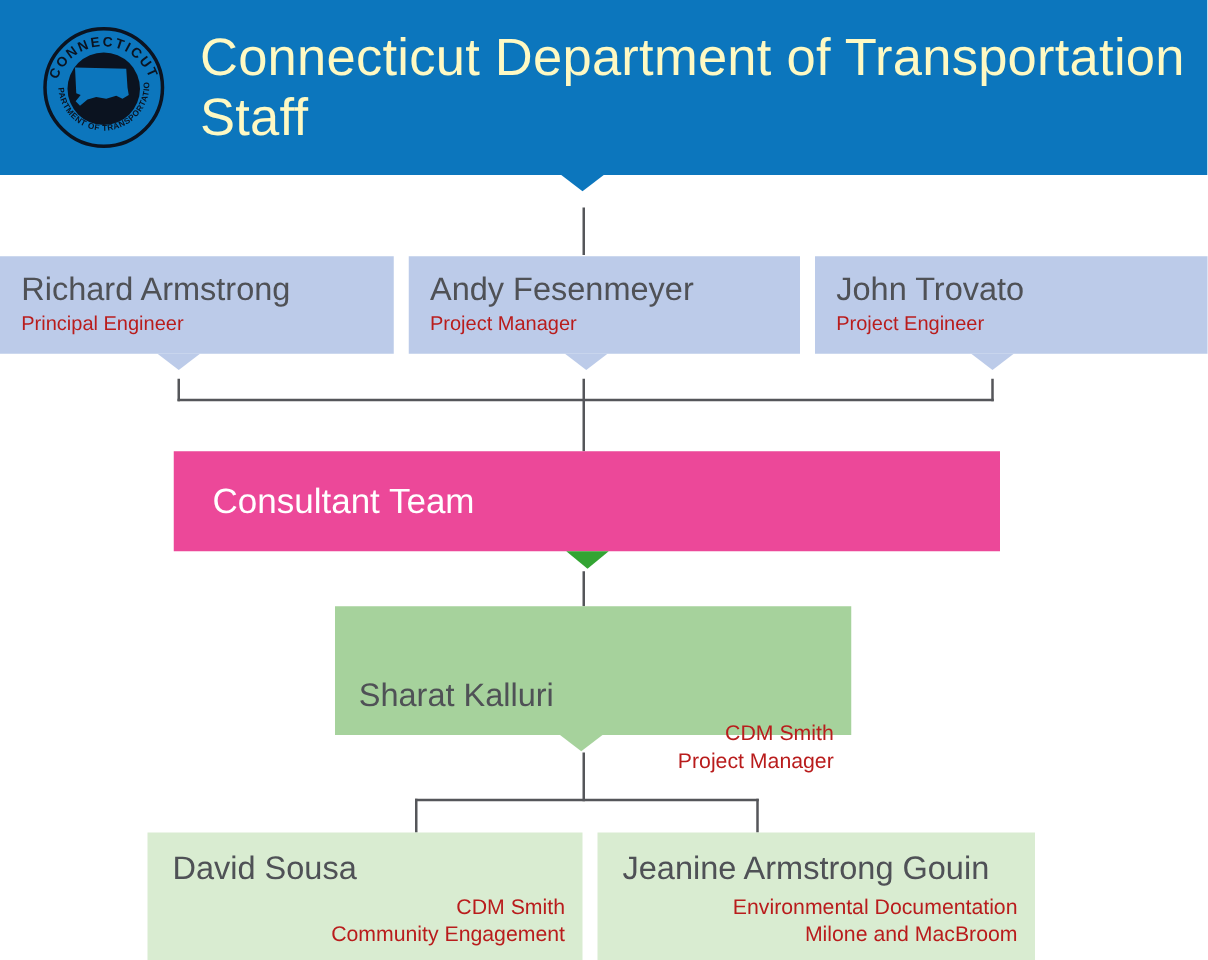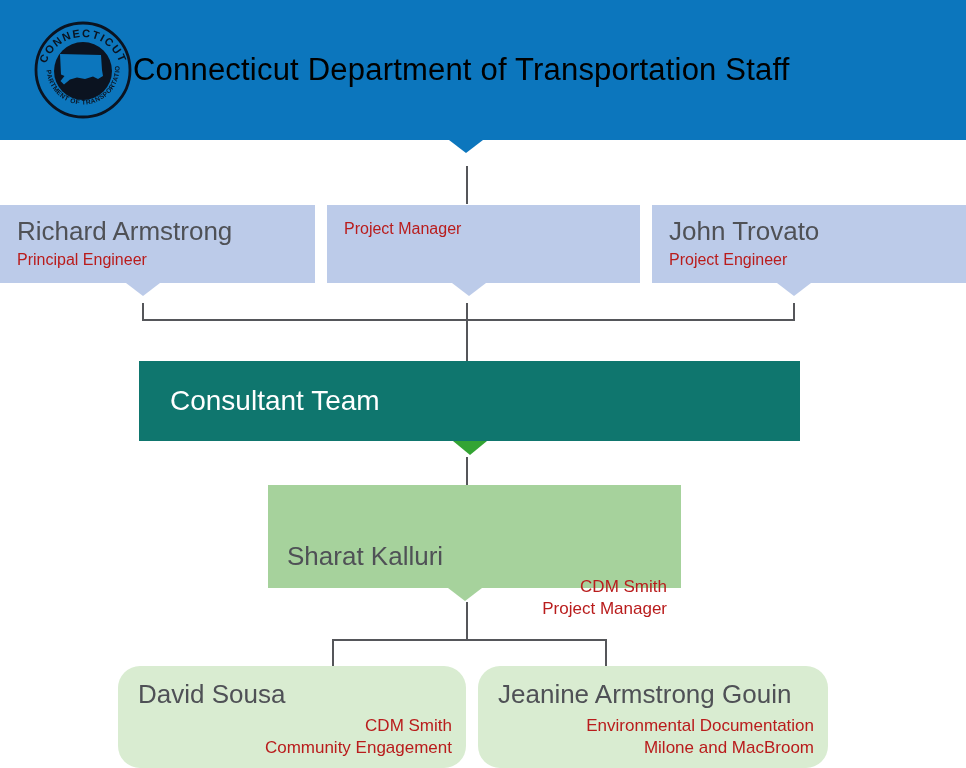--- a/index.html
+++ b/index.html
@@ -11,21 +11,22 @@
   .abs{position:absolute;}
 
   
   .header{
     left:0;top:0;width:966px;height:140px;
     background:#0c76bd;
     display:flex;align-items:center;
   }
   .seal{margin-left:33px;flex:0 0 auto;}
   .header-title{
-    color:#000000;font-size:31px;letter-spacing:.2px;
+    margin-left:27px;
+    color:#fef9c3;font-size:42px;letter-spacing:.2px;
   }
 
   
   .vline{position:absolute;width:2px;background:#55565a;}
   .hline{position:absolute;height:2px;background:#55565a;}
   .tail{position:absolute;width:0;height:0;
         border-left:17px solid transparent;border-right:17px solid transparent;}
   .tail-blue{border-top:13px solid #0c76bd;}
   .tail-staff{border-top:13px solid #bccbe9;}
   .tail-green{border-top:14px solid #33a433;}
@@ -34,35 +35,35 @@
   
   .staff-box{
     position:absolute;top:205px;height:78px;background:#bccbe9;
     box-sizing:border-box;padding:11px 14px 0 17px;
   }
   .person-name{font-size:26px;color:#4f5156;line-height:31px;white-space:nowrap;}
   .person-sub{font-size:16px;color:#b91c1c;line-height:21px;margin-top:2px;white-space:nowrap;}
 
   .banner{
     position:absolute;left:139px;top:361px;width:661px;height:80px;
-    background:#0f766e;display:flex;align-items:center;
+    background:#ec4899;display:flex;align-items:center;
     box-sizing:border-box;padding-left:31px;
   }
   .banner-label{color:#ffffff;font-size:28px;}
 
   .lead-box{
     position:absolute;left:268px;top:485px;width:413px;height:103px;
     background:#a6d29c;box-sizing:border-box;padding:12px 14px 0 19px;
   }
   .lead-box .person-sub, .member-box .person-sub{font-size:17px;line-height:22px;margin-top:0;text-align:right;}
   .lead-box .person-name{margin-bottom:4px;margin-top:44px;}
 
   .member-box{
     position:absolute;top:666px;height:102px;background:#d9ecd1;
-    box-sizing:border-box;padding:13px 14px 0 20px;border-radius:22px;
+    box-sizing:border-box;padding:13px 14px 0 20px;
   }
   .member-box .person-name{margin-bottom:5px;}
 </style>
 </head>
 <body>
 
 <div class="abs header">
   <svg class="seal" width="100" height="100" viewBox="0 0 100 100" aria-hidden="true">
     <circle cx="50" cy="50" r="47" fill="none" stroke="#0b1320" stroke-width="2.8"></circle>
     <path id="sealArcTop" d="M 11,56 A 39,39 0 0 1 89,56" fill="none"></path>
@@ -80,20 +81,21 @@
 </div>
 <div class="tail tail-blue" style="left:449px;top:140px;"></div>
 
 <div class="vline" style="left:466px;top:166px;height:38px;"></div>
 
 <div class="staff-box" style="left:0;width:315px;">
   <div class="person-name">Richard Armstrong</div>
   <div class="person-sub">Principal Engineer</div>
 </div>
 <div class="staff-box" style="left:327px;width:313px;">
+  <div class="person-name">Andy Fesenmeyer</div>
   <div class="person-sub">Project Manager</div>
 </div>
 <div class="staff-box" style="left:652px;width:341px;">
   <div class="person-name">John Trovato</div>
   <div class="person-sub">Project Engineer</div>
 </div>
 <div class="tail tail-staff" style="left:126px;top:283px;"></div>
 <div class="tail tail-staff" style="left:452px;top:283px;"></div>
 <div class="tail tail-staff" style="left:777px;top:283px;"></div>
 

